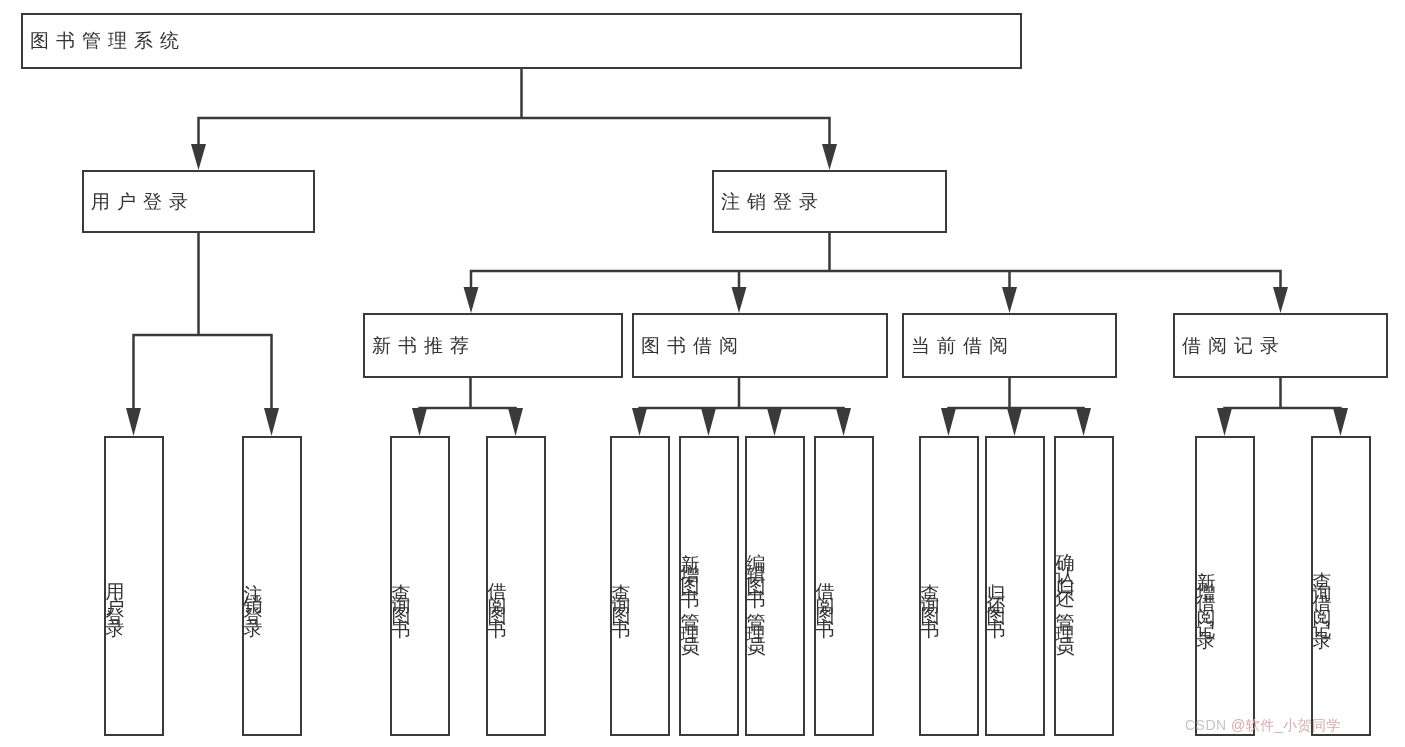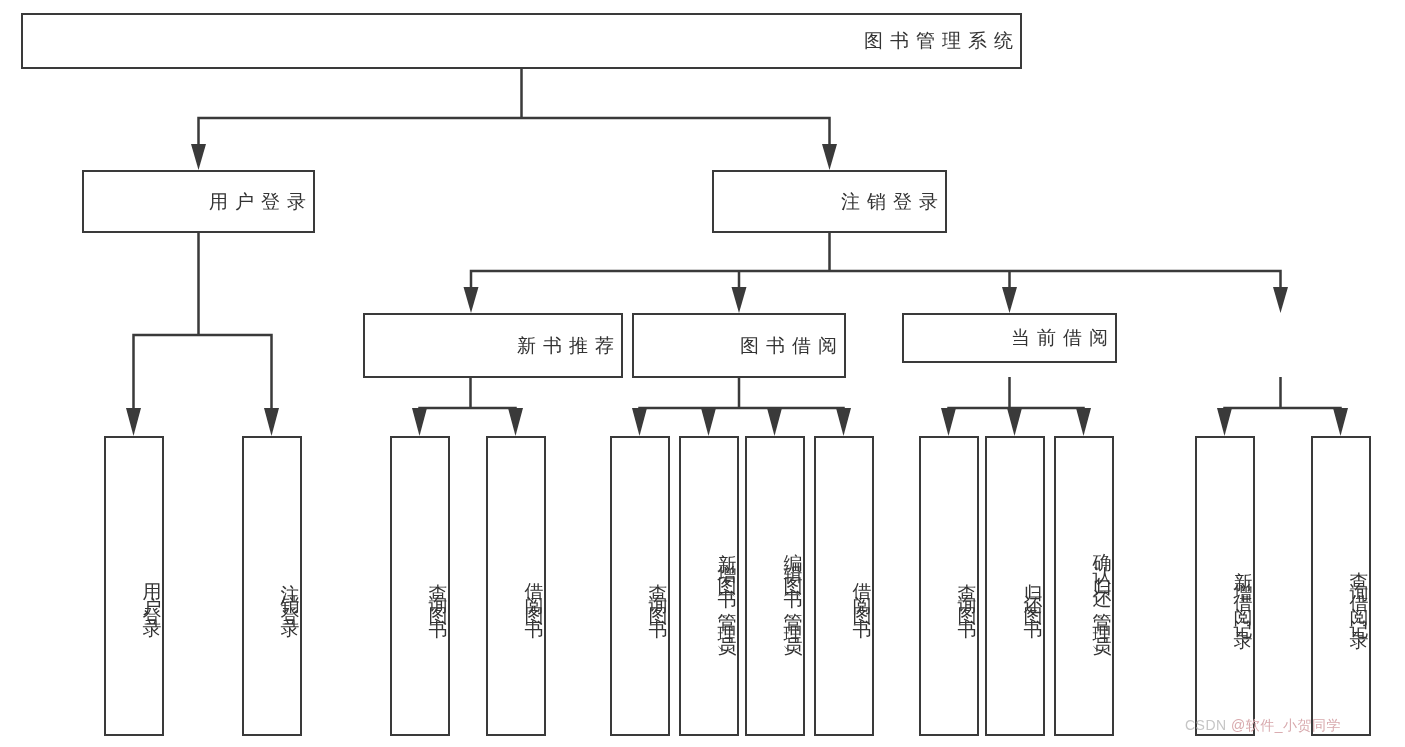--- a/index.html
+++ b/index.html
@@ -12,21 +12,21 @@
   }
   .stage{position:absolute;inset:0;width:1405px;height:747px;}
   svg.wires{position:absolute;left:0;top:0;pointer-events:none;}
   .node{
     position:absolute;
     box-sizing:border-box;
     background:#fff;
     border:2.5px solid var(--border,#3a3a3a);
     display:flex;
     align-items:center;
-    justify-content:flex-end;
+    justify-content:flex-start;
     color:var(--text,#333);
   }
   .node.h span{
     font-size:19px;
     letter-spacing:7px;
     padding-left:7px; 
     white-space:nowrap;
   }
   .node.v span{
     writing-mode:vertical-rl;
@@ -104,25 +104,28 @@
   <div class="node h" style="left:82px;top:170px;width:233px;height:63px">
     <span>用户登录</span>
   </div>
   <div class="node h" style="left:712px;top:170px;width:235px;height:63px">
     <span>注销登录</span>
   </div>
 
   <div class="node h" style="left:363px;top:313px;width:260px;height:65px">
     <span>新书推荐</span>
   </div>
-  <div class="node h" style="left:632px;top:313px;width:214px;height:65px">
+  <div class="node h" style="left:632px;top:313px;width:256px;height:65px">
     <span>图书借阅</span>
   </div>
-  <div class="node h" style="left:902px;top:313px;width:215px;height:50px">
+  <div class="node h" style="left:902px;top:313px;width:215px;height:65px">
     <span>当前借阅</span>
+  </div>
+  <div class="node h" style="left:1173px;top:313px;width:215px;height:65px">
+    <span>借阅记录</span>
   </div>
 
   <div class="node v" style="left:104px;top:436px;width:60px;height:300px">
     <span>用户登录</span>
   </div>
   <div class="node v" style="left:242px;top:436px;width:60px;height:300px">
     <span>注销登录</span>
   </div>
 
   <div class="node v" style="left:390px;top:436px;width:60px;height:300px">

